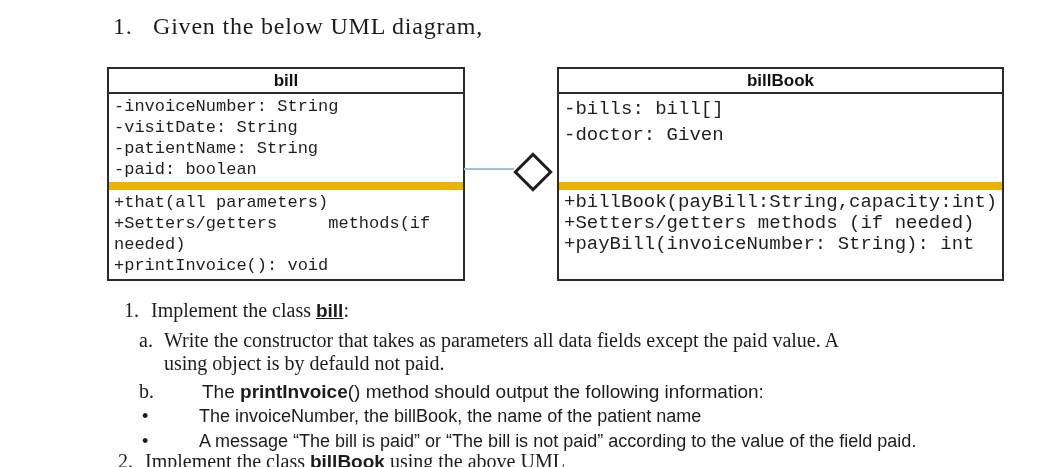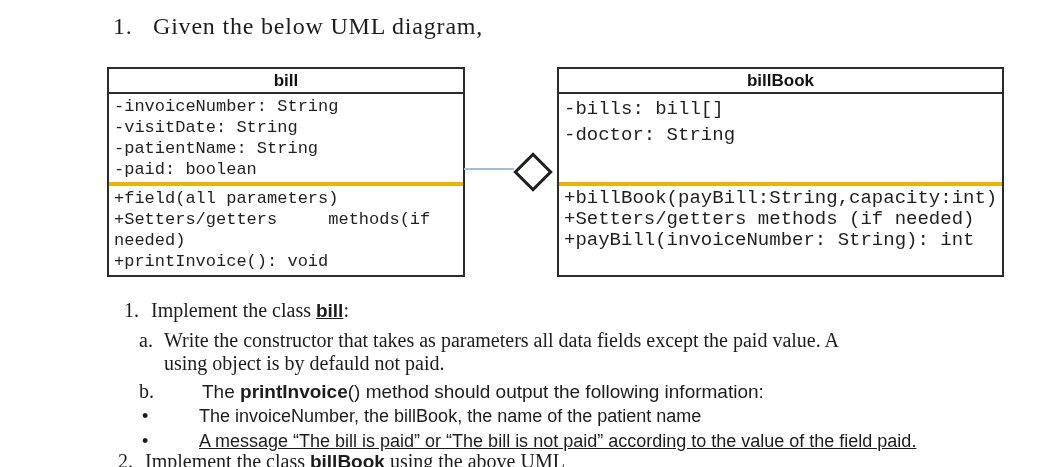--- a/index.html
+++ b/index.html
@@ -28,21 +28,21 @@
   .uml-box.bill { left: 107px; width: 354px; font-size: 17px; }
   .uml-box.billbook { left: 557px; width: 443px; font-size: 19px; }
   .uml-title {
     height: 23px; line-height: 23px;
     text-align: center;
     font-family: "Liberation Sans", sans-serif;
     font-weight: bold; font-size: 17px;
     border-bottom: 2px solid #2b2b2b;
     color: #111;
   }
-  .uml-attrs { height: 86px; border-bottom: 4px solid #eab308; padding: 2px 0 0 5px; }
+  .uml-attrs { height: 86px; border-bottom: 8px solid #eab308; padding: 2px 0 0 5px; }
   .uml-methods { height: 87px; padding: 2px 0 0 5px; }
   .uml-line { line-height: 21px; white-space: pre; }
   .uml-box.billbook .uml-attrs .uml-line { line-height: 26px; }
 
   
   .conn-line { left: 464px; top: 168px; width: 50px; height: 2px; background: #9fc3d6; }
   .diamond {
     left: 519px; top: 158px; width: 22px; height: 22px;
     border: 3px solid #1f1f1f; background: #ffffff;
     transform: rotate(45deg);
@@ -59,21 +59,21 @@
   }
   .a-label { left: 139px; top: 329px; font-size: 20px; }
   .a-lines { left: 164px; top: 329px; font-size: 20px; line-height: 23px; white-space: nowrap; }
   .a-lines span { display: block; }
   .b-label { left: 139px; top: 380px; font-size: 20px; }
   .b-text  { left: 166px; top: 381px; font-size: 19px; }
   .b-text .em { font-weight: bold; }
   .bullet-row1 .dot { left: 142px; top: 406px; font-size: 18px; }
   .bullet-row1 .txt { left: 163px; top: 406px; font-size: 18px; }
   .bullet-row2 .dot { left: 142px; top: 431px; font-size: 18px; }
-  .bullet-row2 .txt { left: 163px; top: 431px; font-size: 18px; text-decoration: underline; }
+  .bullet-row2 .txt { left: 163px; top: 431px; font-size: 18px; }
   .bullet { font-family: "Liberation Sans", sans-serif; }
   .item2 { left: 118px; top: 450px; font-size: 20px; }
   .item2 .num { display: inline-block; width: 27px; }
   .em-billbook { font-family: "Liberation Sans", sans-serif; font-weight: bold; font-size: 19px; }
 </style>
 </head>
 <body>
 
 <div>
 
@@ -83,35 +83,35 @@
 
   <div class="uml-box bill">
     <div class="uml-title">bill</div>
     <div class="uml-attrs">
       <div class="uml-line">-invoiceNumber: String</div>
       <div class="uml-line">-visitDate: String</div>
       <div class="uml-line">-patientName: String</div>
       <div class="uml-line">-paid: boolean</div>
     </div>
     <div class="uml-methods">
-      <div class="uml-line">+field(all parameters)</div>
+      <div class="uml-line">+that(all parameters)</div>
       <div class="uml-line">+Setters/getters     methods(if</div>
       <div class="uml-line">needed)</div>
       <div class="uml-line">+printInvoice(): void</div>
     </div>
   </div>
 
   <div class="abs conn-line"></div>
   <div class="abs diamond"></div>
 
   <div class="uml-box billbook">
     <div class="uml-title">billBook</div>
     <div class="uml-attrs">
       <div class="uml-line">-bills: bill[]</div>
-      <div class="uml-line">-doctor: String</div>
+      <div class="uml-line">-doctor: Given</div>
     </div>
     <div class="uml-methods">
       <div class="uml-line">+billBook(payBill:String,capacity:int)</div>
       <div class="uml-line">+Setters/getters methods (if needed)</div>
       <div class="uml-line">+payBill(invoiceNumber: String): int</div>
     </div>
   </div>
 
   <div class="abs t-serif item1">
     <span class="num">1.</span><span>Implement the class </span><span class="em-bill">bill</span><span>:</span>

